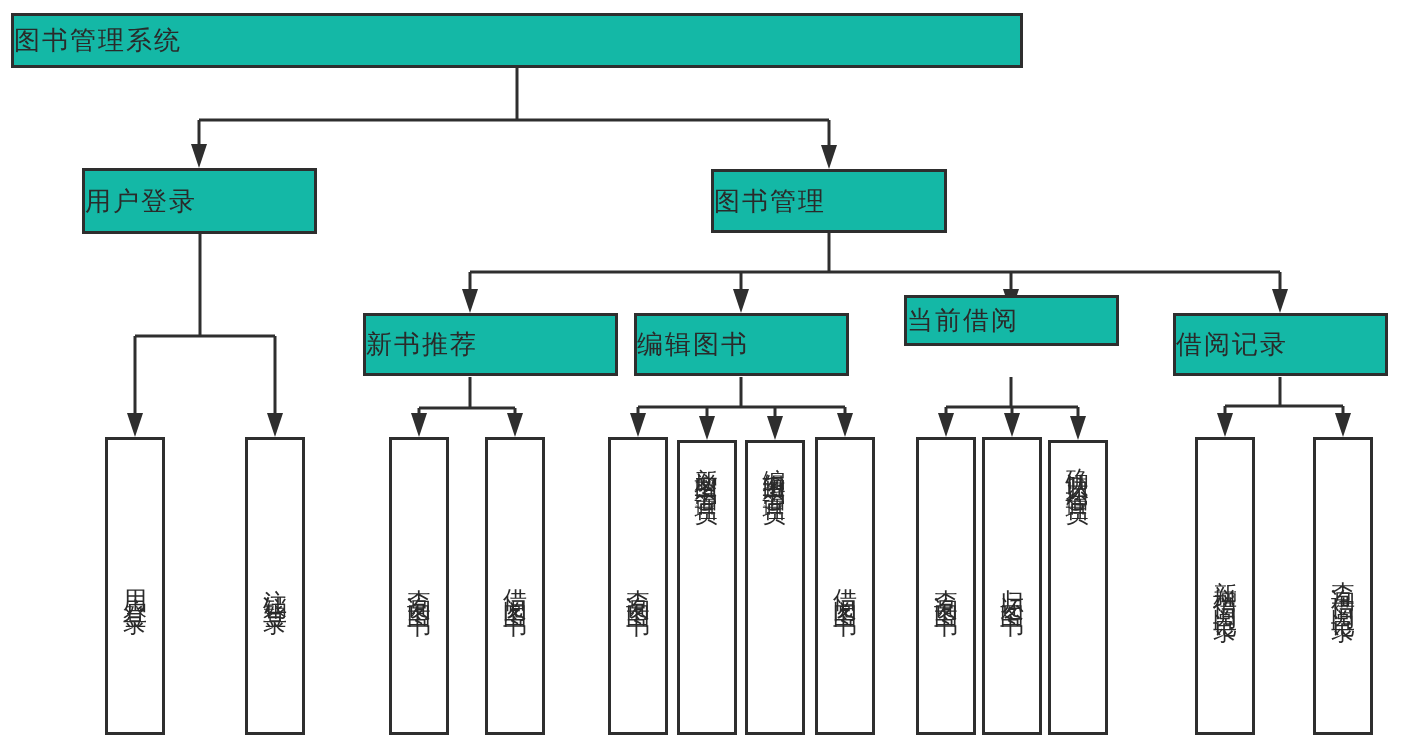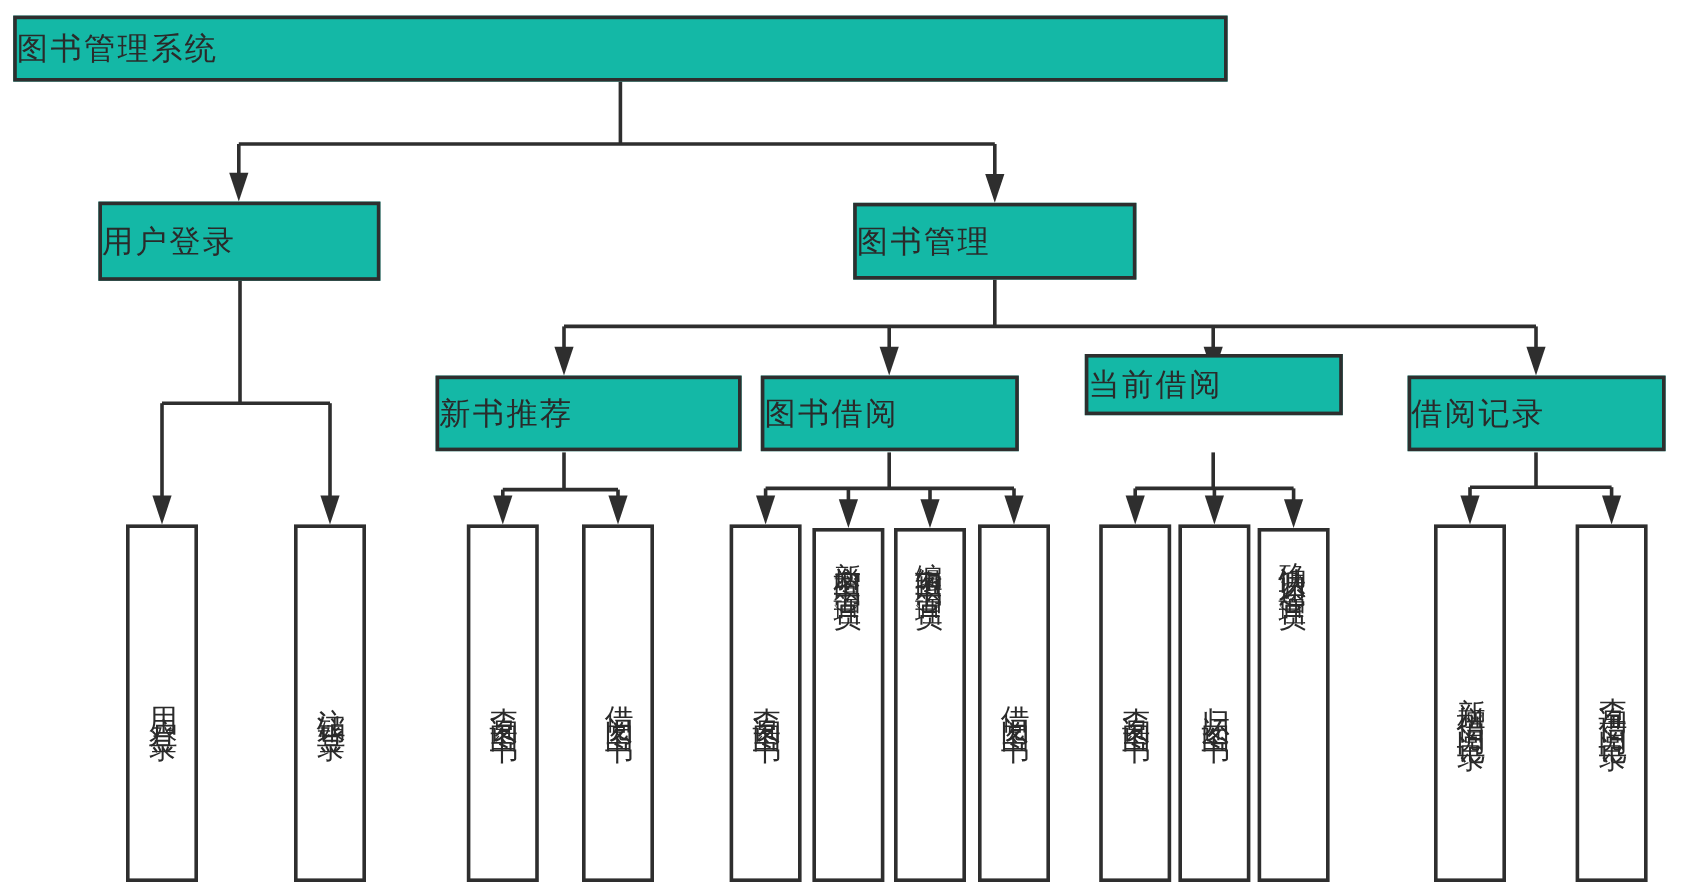--- a/index.html
+++ b/index.html
@@ -122,21 +122,21 @@
     <span>用户登录</span>
   </div>
   <div class="hbox" style="left:711px;top:169px;width:236px;height:64px">
     <span>图书管理</span>
   </div>
 
   <div class="hbox" style="left:363px;top:313px;width:255px;height:63px">
     <span>新书推荐</span>
   </div>
   <div class="hbox" style="left:634px;top:313px;width:215px;height:63px">
-    <span>图书借阅</span>
+    <span>编辑图书</span>
   </div>
   <div class="hbox" style="left:904px;top:295px;width:215px;height:51px">
     <span>当前借阅</span>
   </div>
   <div class="hbox" style="left:1173px;top:313px;width:215px;height:63px">
     <span>借阅记录</span>
   </div>
 
   <div class="vbox" style="left:105px">
     <span class="vtext">用户登录</span>

